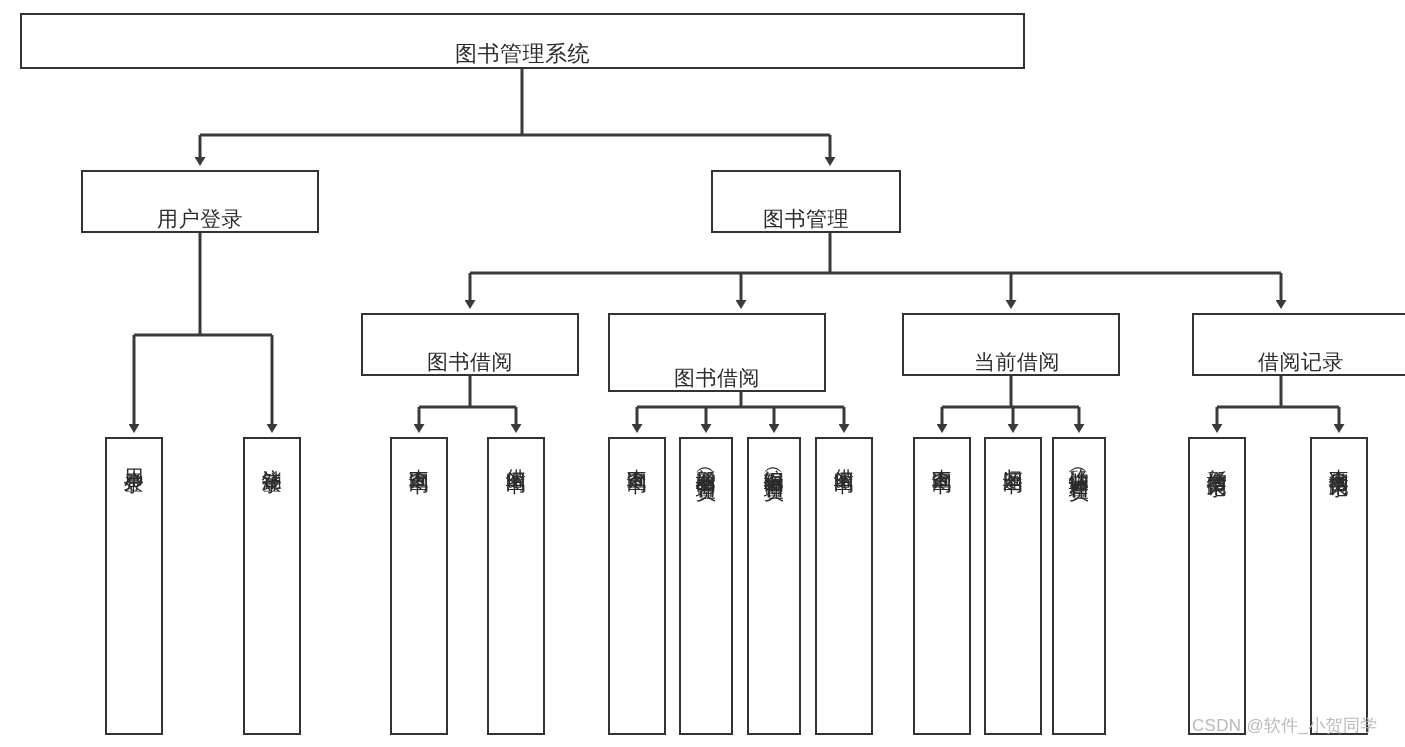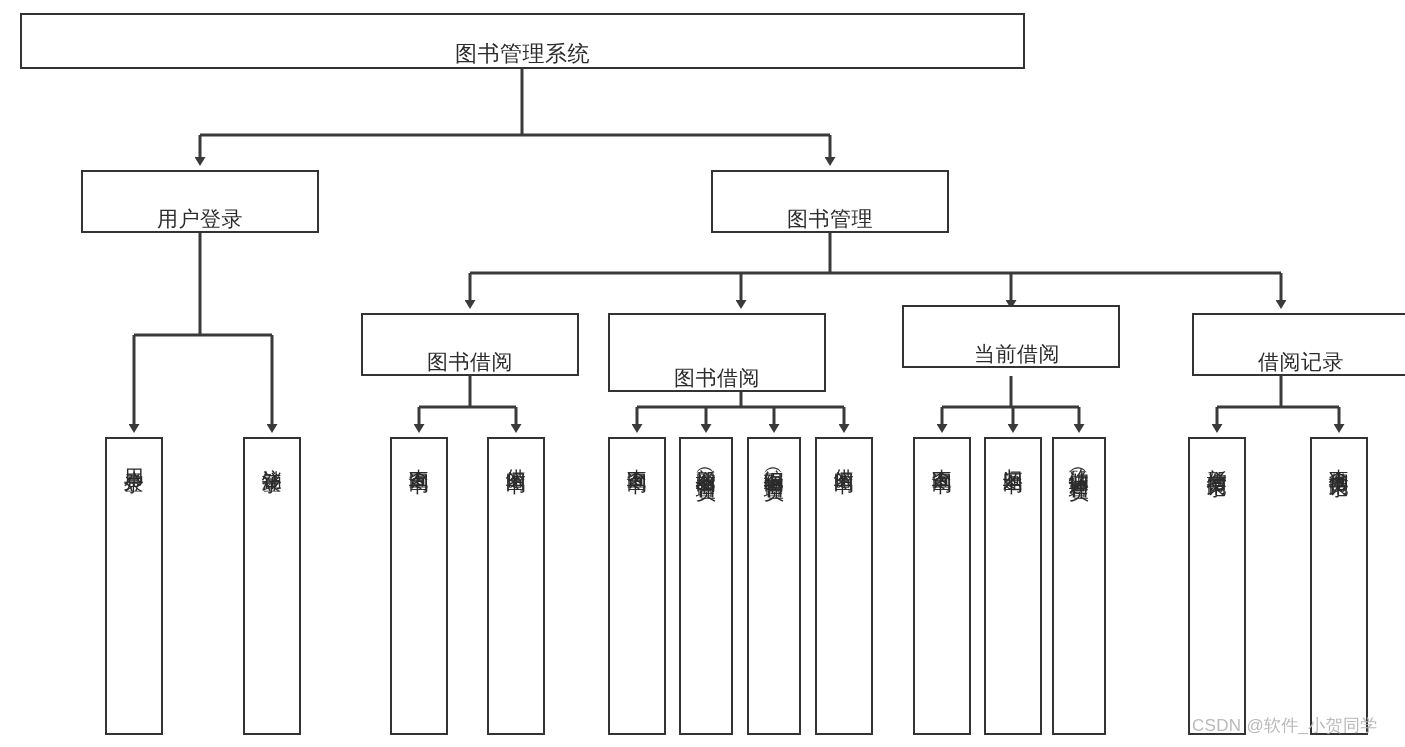--- a/index.html
+++ b/index.html
@@ -121,31 +121,31 @@
     </g>
   </svg>
 
   <div class="node-box root" style="left:20px; top:13px; width:1005px; height:56px;">
     <span class="node-label">图书管理系统</span>
   </div>
 
   <div class="node-box" style="left:81px; top:170px; width:238px; height:63px;">
     <span class="node-label">用户登录</span>
   </div>
-  <div class="node-box" style="left:711px; top:170px; width:238px; height:63px;">
+  <div class="node-box" style="left:711px; top:170px; width:190px; height:63px;">
     <span class="node-label">图书管理</span>
   </div>
 
   <div class="node-box" style="left:361px; top:313px; width:218px; height:63px;">
     <span class="node-label">图书借阅</span>
   </div>
   <div class="node-box" style="left:608px; top:313px; width:218px; height:79px;">
     <span class="node-label">图书借阅</span>
   </div>
-  <div class="node-box" style="left:902px; top:305px; width:218px; height:63px;padding-left:12px;">
+  <div class="node-box" style="left:902px; top:313px; width:218px; height:63px;padding-left:12px;">
     <span class="node-label">当前借阅</span>
   </div>
   <div class="node-box" style="left:1172px; top:313px; width:218px; height:63px;margin-left:20px;">
     <span class="node-label">借阅记录</span>
   </div>
 
   <div class="node-box vertical" style="left:105px; top:437px; width:58px; height:298px;">
     <span class="node-label">用户登录</span>
   </div>
   <div class="node-box vertical" style="left:243px; top:437px; width:58px; height:298px;">

